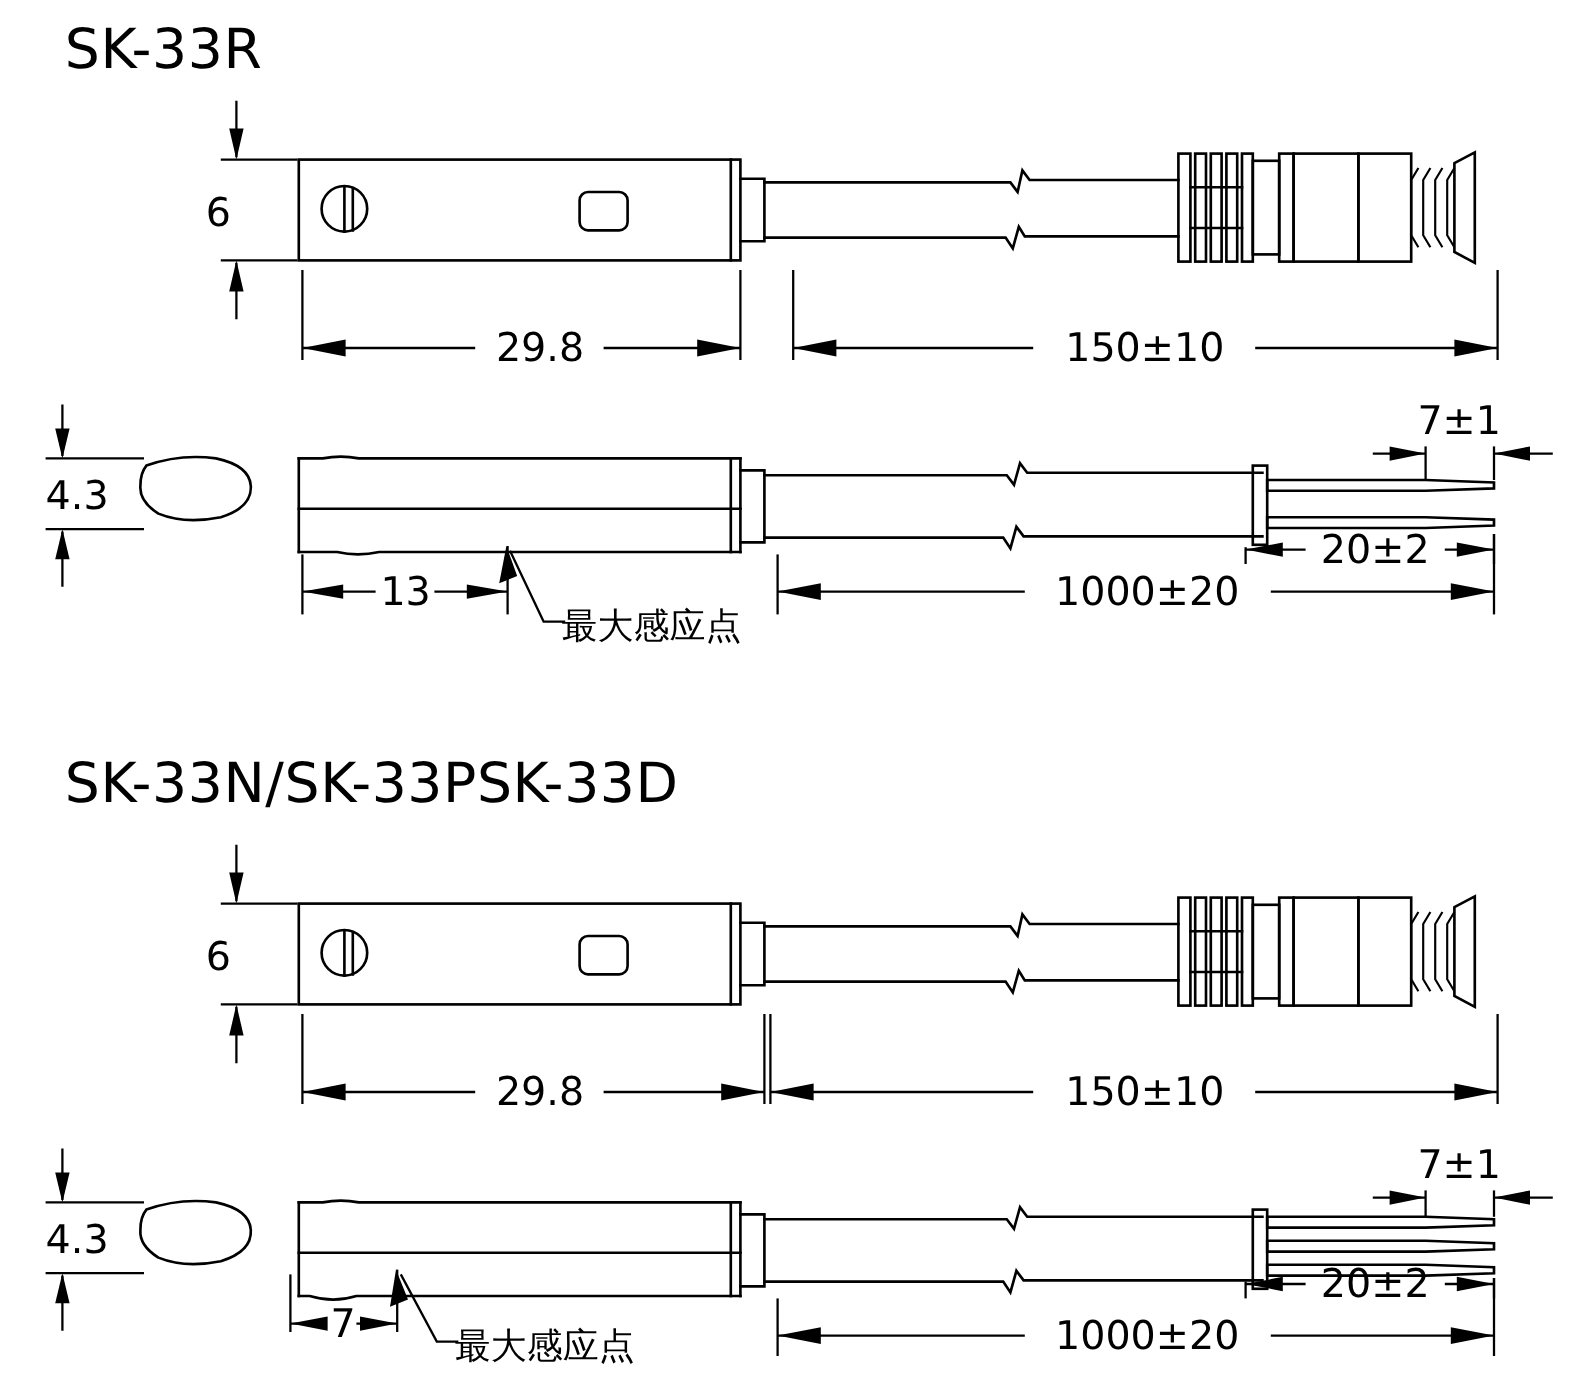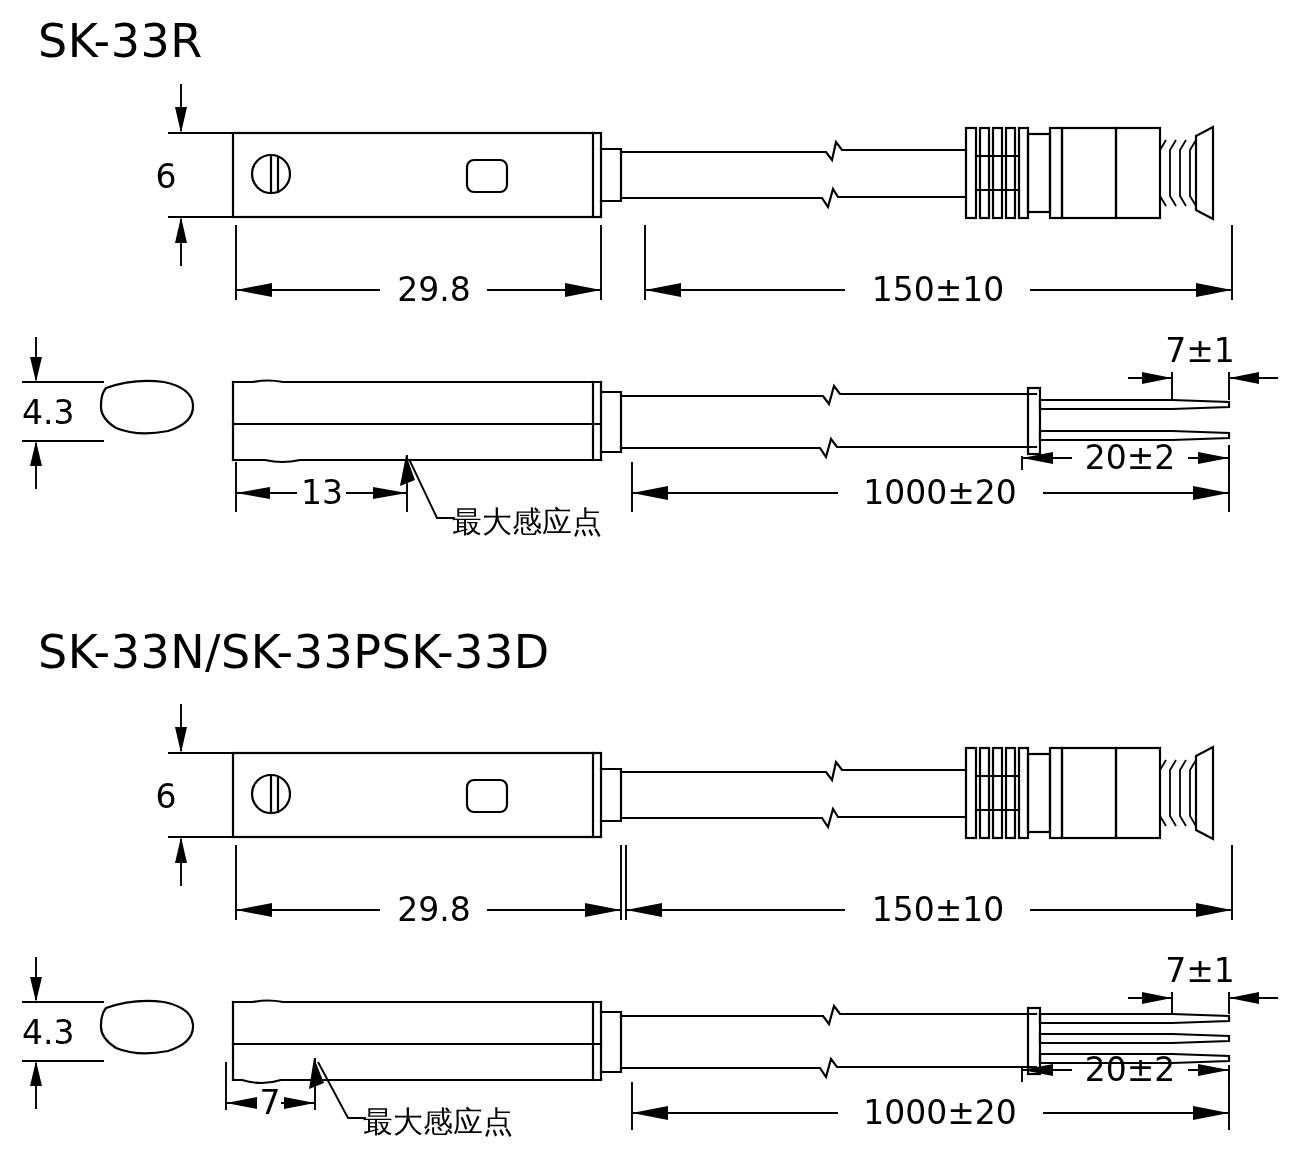--- a/index.html
+++ b/index.html
@@ -10,20 +10,21 @@
   body {
     width: 1315px;
     height: 1150px;
     font-family: "Liberation Sans", sans-serif;
     overflow: hidden;
   }
   #root {
     position: relative;
     width: 1240px;
     height: 1150px;
+    margin-left: 16px;
   }
   svg#drawing {
     position: absolute;
     top: 0;
     left: 0;
     width: 1315px;
     height: 1150px;
     display: block;
   }
   .ln {

